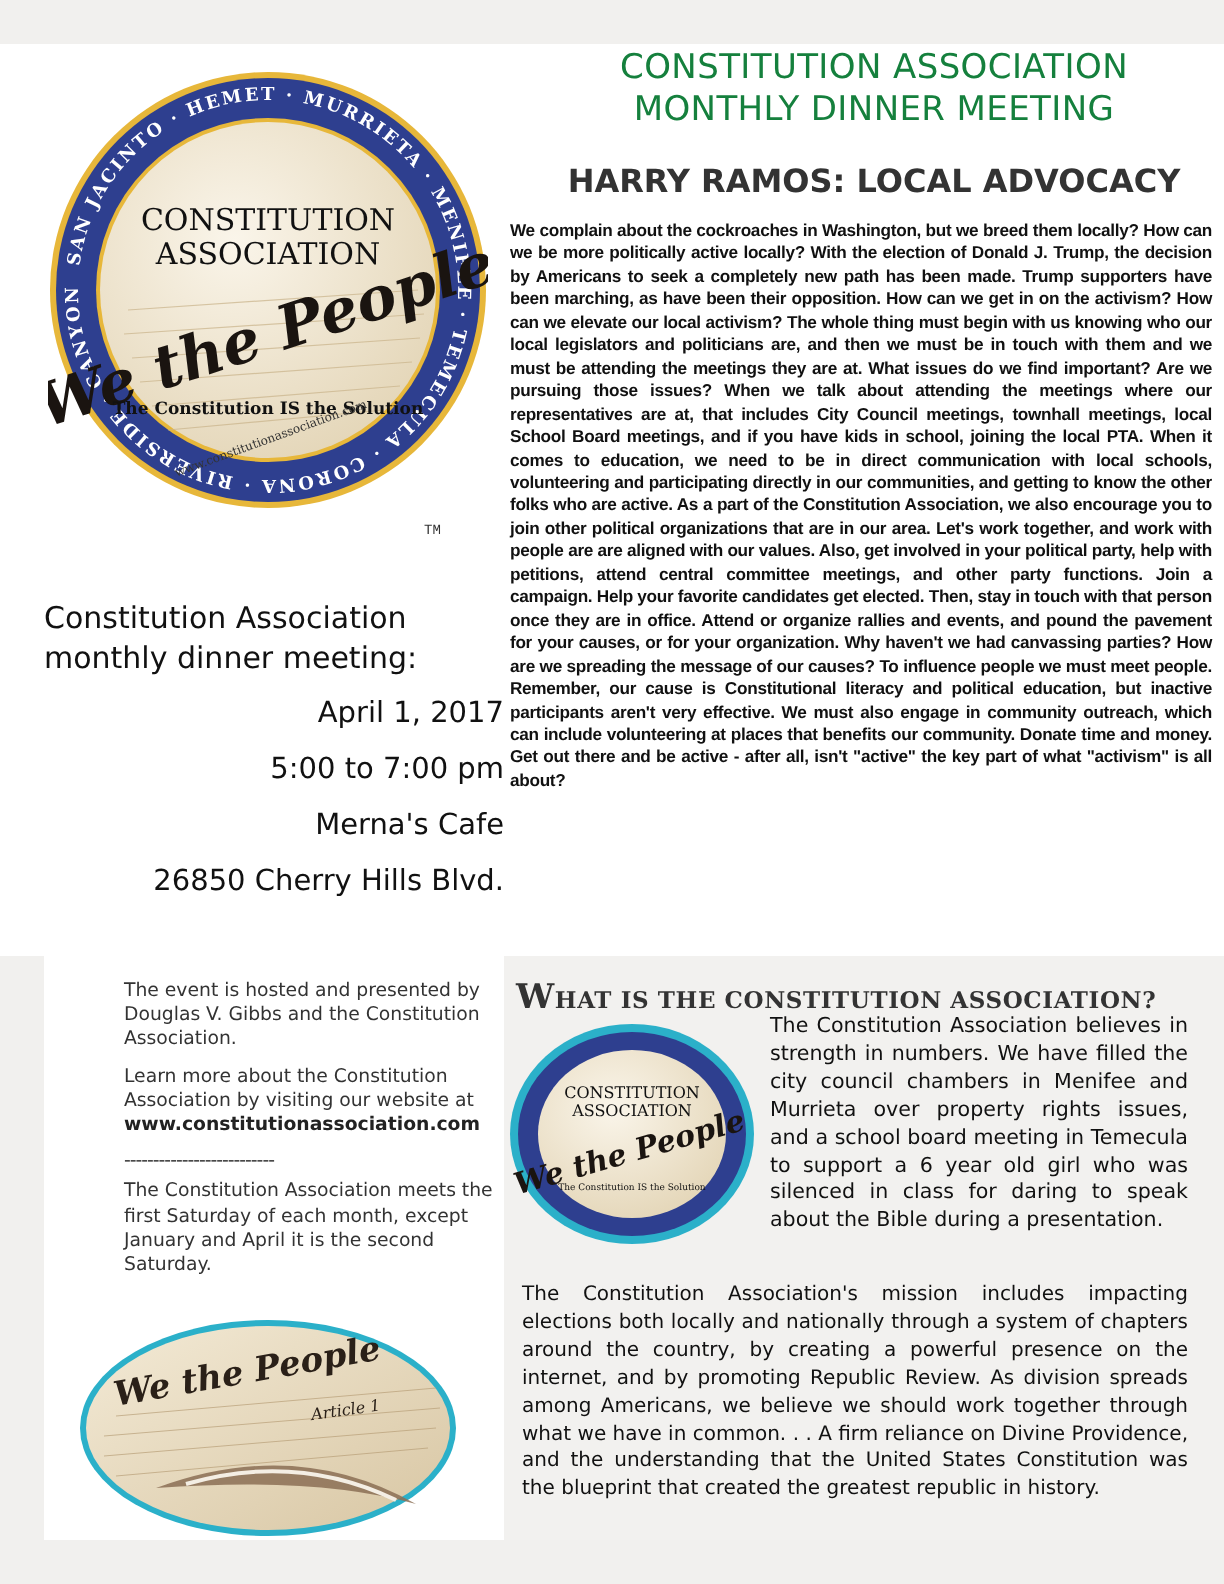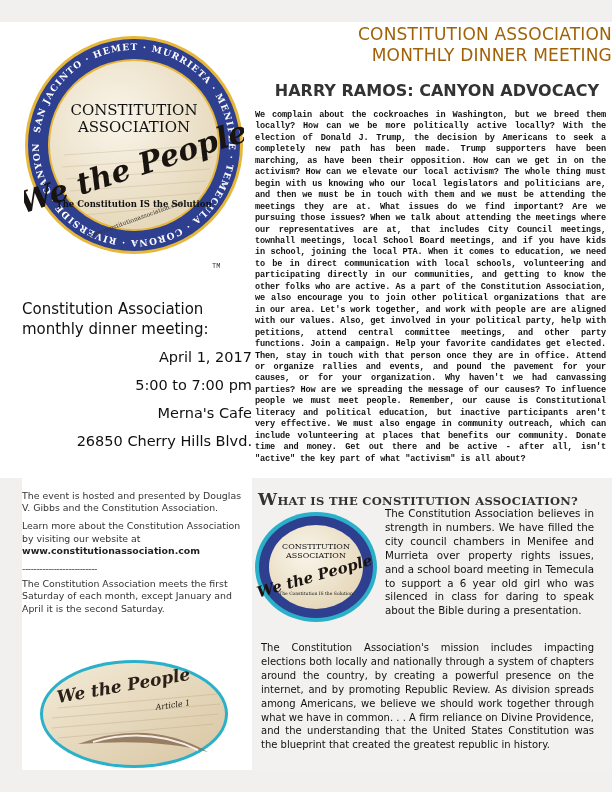--- a/index.html
+++ b/index.html
@@ -9,34 +9,34 @@
   
   .top-white { position: absolute; left: 0; top: 22px; width: 612px; height: 456px; background: #ffffff; }
   .left-white { position: absolute; left: 22px; top: 460px; width: 230px; height: 310px; background: #ffffff; }
   .right-box { position: absolute; left: 252px; top: 478px; width: 360px; height: 292px; background: #f2f1ef; }
 
   
   .logo { position: absolute; left: 24px; top: 35px; width: 220px; height: 220px; }
   .tm { position: absolute; left: 212px; top: 262px; font-size: 7px; color: #333; font-family: Liberation Mono, monospace; }
 
   
-  .title { position: absolute; left: 262px; top: 24px; width: 350px; text-align: right;
-    font-family: "DejaVu Sans", sans-serif; font-size: 17px; line-height: 21px; color: #a16207; letter-spacing: 0.2px; }
+  .title { position: absolute; left: 262px; top: 24px; width: 350px; text-align: center;
+    font-family: "DejaVu Sans", sans-serif; font-size: 17px; line-height: 21px; color: #15803d; letter-spacing: 0.2px; }
   .subtitle { position: absolute; left: 262px; top: 80px; width: 350px; text-align: center;
     font-family: "DejaVu Sans", sans-serif; font-weight: bold; font-size: 16px; line-height: 22px; color: #333; }
 
   .article { position: absolute; left: 255px; top: 110px; width: 351px;
-    font-family: Liberation Mono, monospace; font-weight: bold; font-size: 8.6px; line-height: 11.45px;
+    font-family: Liberation Sans, sans-serif; font-weight: bold; font-size: 8.6px; line-height: 11.45px;
     text-align: justify; color: #111; letter-spacing: -0.15px; }
 
   
   .event { position: absolute; left: 22px; top: 299px; width: 230px; font-family: "DejaVu Sans", sans-serif; color: #111; }
   .event .intro { font-size: 15px; line-height: 20px; }
   .event .line { font-size: 14.5px; line-height: 20px; margin-top: 8px; text-align: right; }
-  .left-small { position: absolute; left: 22px; top: 490px; width: 230px; font-family: "DejaVu Sans", sans-serif; font-size: 9.4px; line-height: 12.2px; color: #333; }
+  .left-small { position: absolute; left: 22px; top: 490px; width: 230px; font-family: "DejaVu Sans", sans-serif; font-size: 9.4px; line-height: 12.2px; color: #333; padding-left: 40px; }
   .left-small p { margin-bottom: 6px; }
   .left-small .url { font-weight: bold; color: #222; }
   .left-small .divider { margin-bottom: 3px; letter-spacing: -0.5px; }
 
   .oval { position: absolute; left: 38px; top: 658px; width: 192px; height: 112px; }
 
   
   .what-heading { position: absolute; left: 258px; top: 489px; width: 350px; font-family: "DejaVu Serif", serif;
     font-weight: bold; font-size: 11.5px; color: #333; letter-spacing: 0.3px; white-space: nowrap; }
   .what-heading .big { font-size: 17px; }
@@ -81,21 +81,21 @@
   <text x="112" y="142" text-anchor="middle" font-family="DejaVu Serif, serif" font-style="italic" font-weight="bold" font-size="30" fill="#1a1410" transform="rotate(-18 112 142)">We the People</text>
   <text x="110" y="172" text-anchor="middle" font-family="DejaVu Serif, serif" font-size="8.5" font-weight="bold" fill="#111">The Constitution IS the Solution</text>
   <text x="112" y="186" text-anchor="middle" font-family="DejaVu Serif, serif" font-size="6" fill="#333" transform="rotate(-20 112 186)">www.constitutionassociation.com</text>
 </svg>
 <div class="tm">TM</div>
 
 <div class="title">
   <div>CONSTITUTION ASSOCIATION</div>
   <div>MONTHLY DINNER MEETING</div>
 </div>
-<div class="subtitle">HARRY RAMOS: CANYON ADVOCACY</div>
+<div class="subtitle">HARRY RAMOS: LOCAL ADVOCACY</div>
 
 <div class="article">We complain about the cockroaches in Washington, but we breed them locally?  How can we be more politically active locally? With the election of Donald J. Trump, the decision by Americans to seek a completely new path has been made.  Trump supporters have been marching, as have been their opposition. How can we get in on the activism?  How can we elevate our local activism? The whole thing must begin with us knowing who our local legislators and politicians are, and then we must be in touch with them and we must be attending the meetings they are at. What issues do we find important?  Are we pursuing those issues? When we talk about attending the meetings where our representatives are at, that includes City Council meetings, townhall meetings, local School Board meetings, and if you have kids in school, joining the local PTA. When it comes to education, we need to be in direct communication with local schools, volunteering and participating directly in our communities, and getting to know the other folks who are active. As a part of the Constitution Association, we also encourage you to join other political organizations that are in our area.  Let's work together, and work with people are are aligned with our values. Also, get involved in your political party, help with petitions, attend central committee meetings, and other party functions.  Join a campaign.  Help your favorite candidates get elected.  Then, stay in touch with that person once they are in office. Attend or organize rallies and events, and pound the pavement for your causes, or for your organization.  Why haven't we had canvassing parties?  How are we spreading the message of our causes? To influence people we must meet people.  Remember, our cause is Constitutional literacy and political education, but inactive participants aren't very effective. We must also engage in community outreach, which can include volunteering at places that benefits our community.  Donate time and money.  Get out there and be active - after all, isn't "active" the key part of what "activism" is all about?</div>
 
 <div class="event">
   <div class="intro">Constitution Association monthly dinner meeting:</div>
   <div class="line">April 1, 2017</div>
   <div class="line">5:00 to 7:00 pm</div>
   <div class="line">Merna's Cafe</div>
   <div class="line">26850 Cherry Hills Blvd.</div>
 </div>

